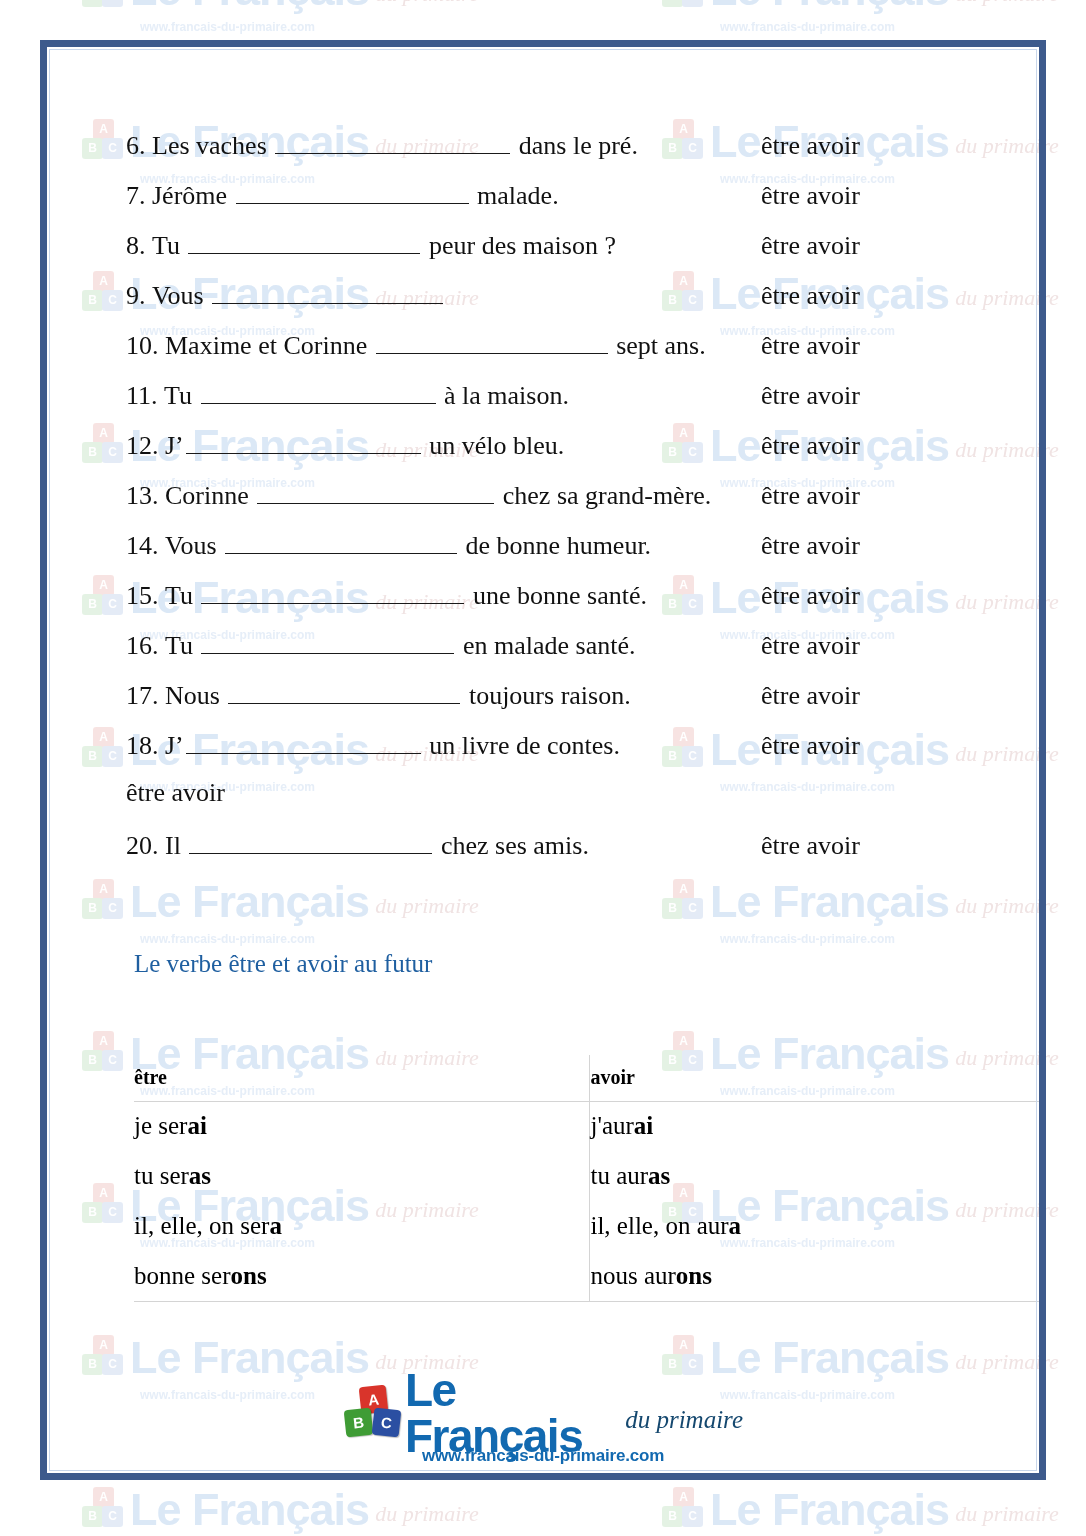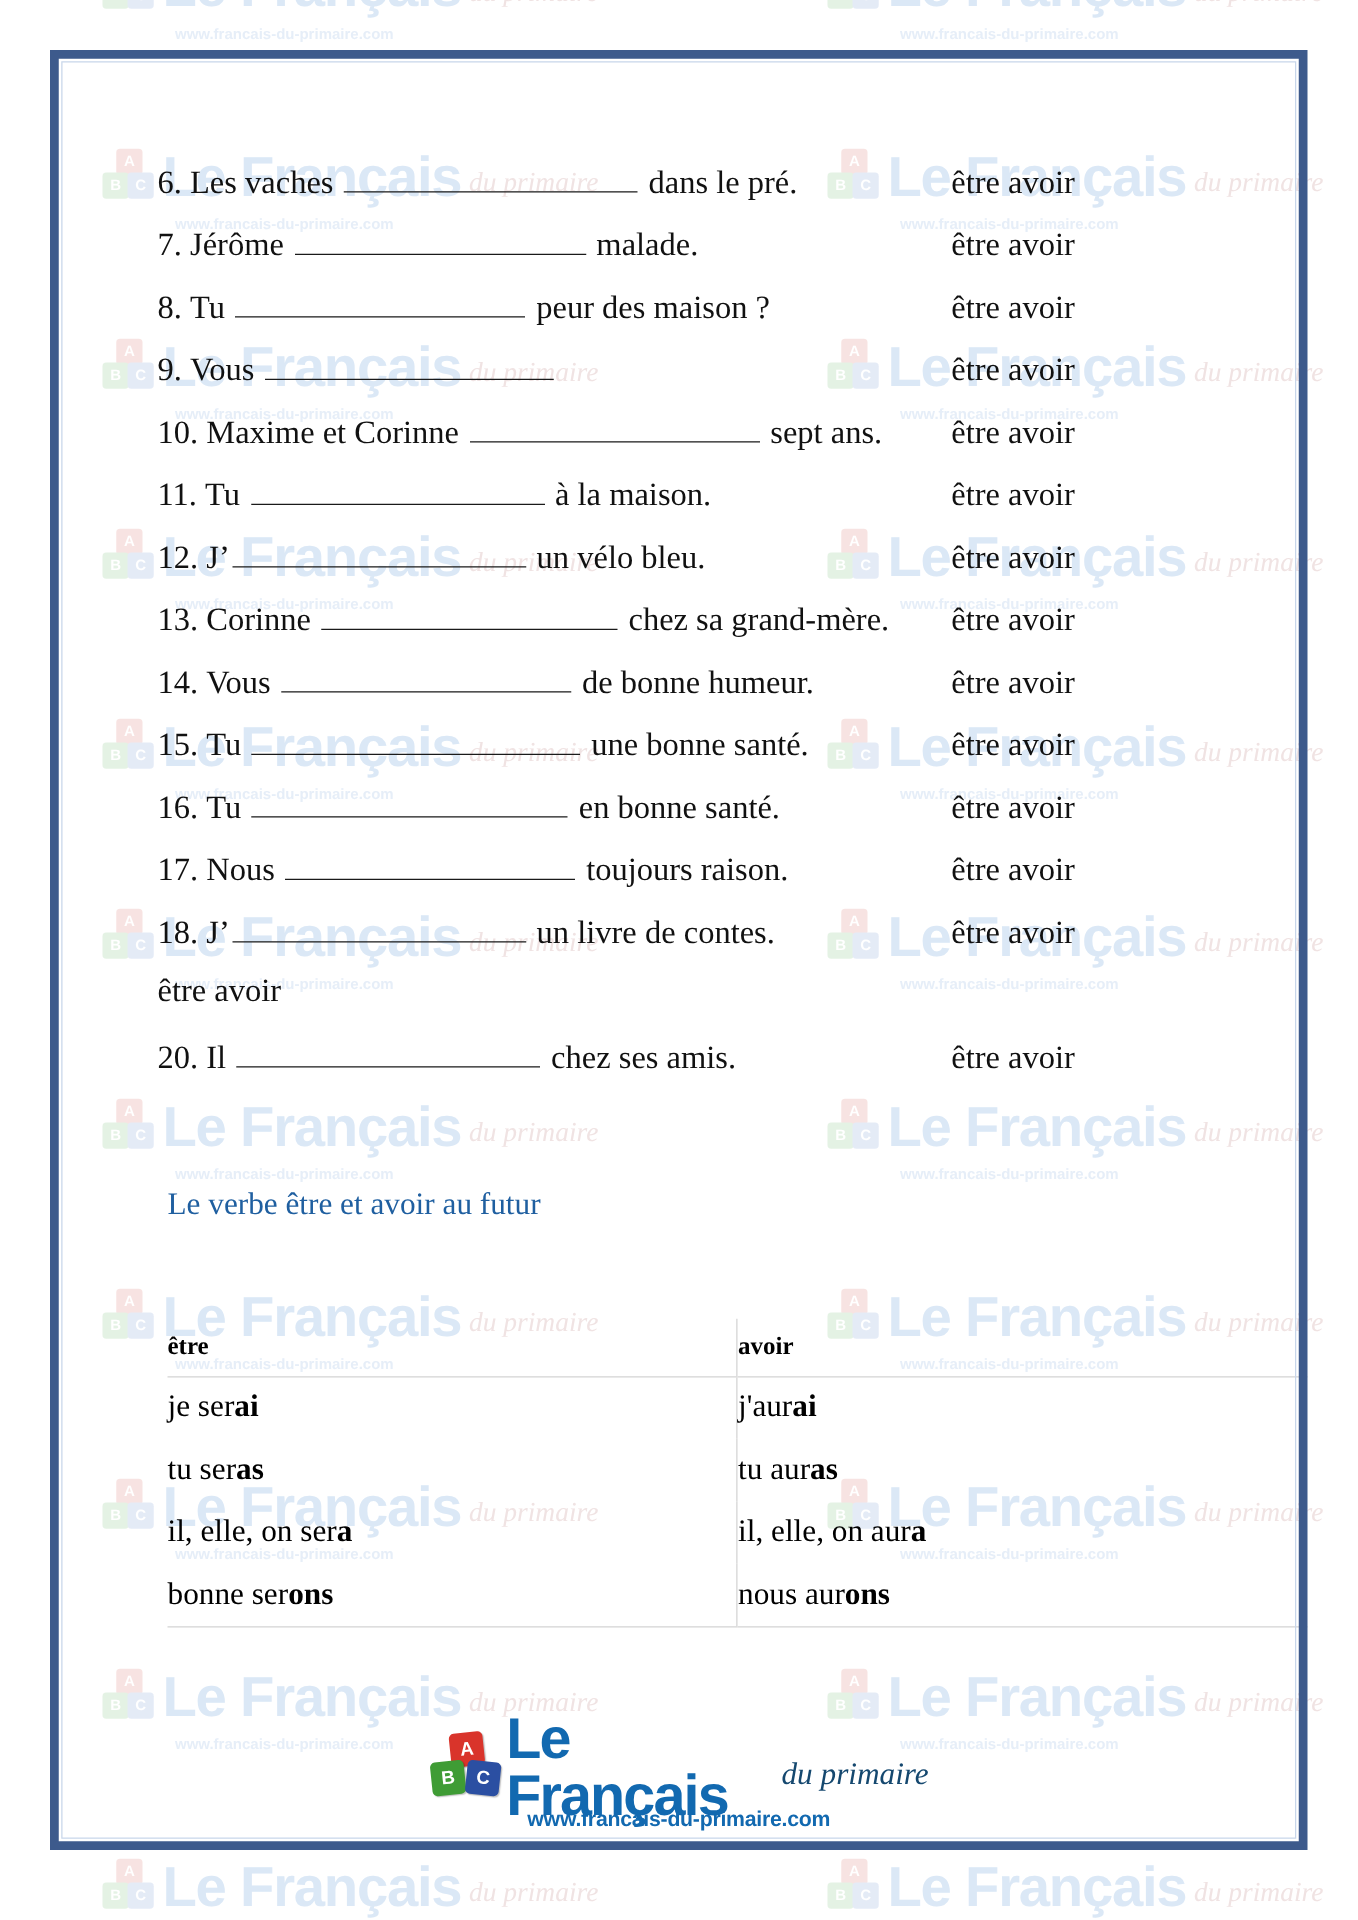--- a/index.html
+++ b/index.html
@@ -619,21 +619,21 @@
         </div>
         <div class="ex-row">
           <div class="ex-sentence"><span class="ex-num">14.</span>&nbsp;<span class="ex-pre">Vous</span>&nbsp;<span class="ex-blank" style="width: 232px;"></span>&nbsp;<span class="ex-post">de bonne humeur.</span></div>
           <div class="ex-verbs">être avoir</div>
         </div>
         <div class="ex-row">
           <div class="ex-sentence"><span class="ex-num">15.</span>&nbsp;<span class="ex-pre">Tu</span>&nbsp;<span class="ex-blank" style="width: 263px;"></span>&nbsp;<span class="ex-post">une bonne santé.</span></div>
           <div class="ex-verbs">être avoir</div>
         </div>
         <div class="ex-row">
-          <div class="ex-sentence"><span class="ex-num">16.</span>&nbsp;<span class="ex-pre">Tu</span>&nbsp;<span class="ex-blank" style="width: 253px;"></span>&nbsp;<span class="ex-post">en bonne santé.</span></div>
+          <div class="ex-sentence"><span class="ex-num">16.</span>&nbsp;<span class="ex-pre">Tu</span>&nbsp;<span class="ex-blank" style="width: 253px;"></span>&nbsp;<span class="ex-post">en malade santé.</span></div>
           <div class="ex-verbs">être avoir</div>
         </div>
         <div class="ex-row">
           <div class="ex-sentence"><span class="ex-num">17.</span>&nbsp;<span class="ex-pre">Nous</span>&nbsp;<span class="ex-blank" style="width: 232px;"></span>&nbsp;<span class="ex-post">toujours raison.</span></div>
           <div class="ex-verbs">être avoir</div>
         </div>
         <div class="ex-row">
           <div class="ex-sentence"><span class="ex-num">18.</span>&nbsp;<span class="ex-pre">J’</span><span class="ex-blank" style="width: 235px;"></span>&nbsp;<span class="ex-post">un livre de contes.</span></div>
           <div class="ex-verbs">être avoir</div>
         </div>

